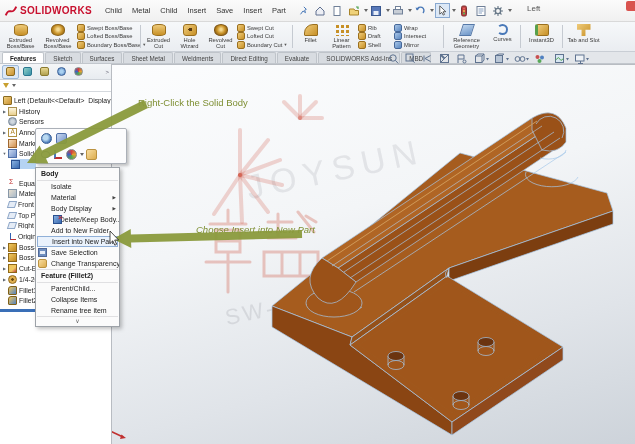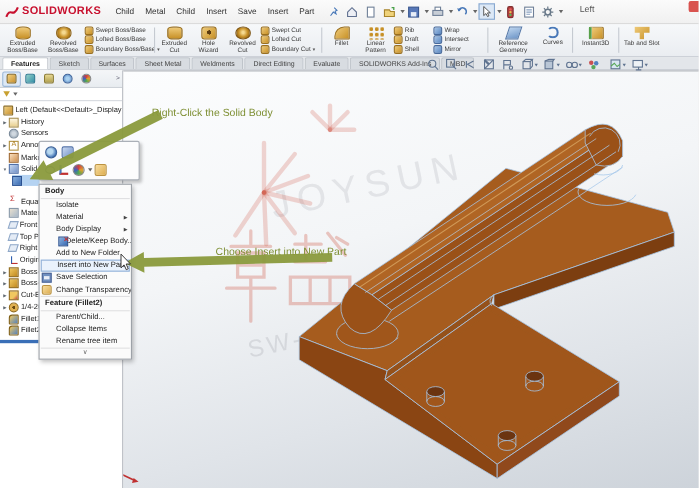--- a/index.html
+++ b/index.html
@@ -97,21 +97,21 @@
   
   .graphics { position:absolute; left:112px; top:64px; width:523px; height:380px; background:linear-gradient(165deg,#FCFDFE 0%,#F3F5F7 40%,#E0E4E9 72%,#CDD3DA 100%); z-index:1; border-top:1px solid #B8BCC2; }
   .wm-brand { position:absolute; left:245px; top:150px; font-size:34px; letter-spacing:7px; color:rgba(100,100,115,.13); transform:rotate(-12deg); z-index:3; }
   .wm-partial { position:absolute; left:225px; top:300px; font-size:22px; letter-spacing:3px; color:rgba(120,120,135,.18); transform:rotate(-12deg); z-index:3; }
   .overlay-svg { position:absolute; left:0; top:0; width:635px; height:444px; z-index:5; pointer-events:none; }
   .wm-svg { position:absolute; left:0; top:0; width:635px; height:444px; z-index:3; pointer-events:none; }
   .arrows-svg { position:absolute; left:0; top:0; width:635px; height:444px; z-index:65; pointer-events:none; }
   .headsup { position:absolute; left:388px; top:53px; z-index:6; }
   .note { position:absolute; font-size:9.5px; color:#7E8F33; z-index:64; white-space:nowrap; }
   .note1 { left:138px; top:97px; }
-  .note2 { left:196px; top:224px; }
+  .note2 { left:196px; top:224px;font-style:italic; }
 
   
   .ctx-toolbar { position:absolute; left:35px; top:128px; width:92px; height:36px; background:#FCFCFD; border:1px solid #ABB0B8; border-radius:2px; box-shadow:2px 2px 3px rgba(0,0,0,.22); z-index:40; padding:1px 3px; }
   .ctx-row { height:16px; display:flex; align-items:center; }
   .cti { width:11px; height:11px; margin:0 2px; flex:none; }
   .cti-zoomsel { background:radial-gradient(circle at 40% 40%, #B8D8F0 30%, #4878B8 70%); border-radius:50%; border:1px solid #3A6098; }
   .cti-invsel { background:linear-gradient(135deg,#C8D8F0,#7090C8); border:1px solid #5070A8; border-radius:2px; }
   .cti-hide { border:1.4px solid #607890; border-radius:50%; width:9px; height:7px; }
   .cti-normal { border-left:2px solid #4878B8; border-bottom:2px solid #C03030; width:8px; height:9px; }
   .cti-appear { background:conic-gradient(#D04040,#E0A030,#50A850,#4060C0,#D04040); border-radius:50%; border:1px solid #888; }

